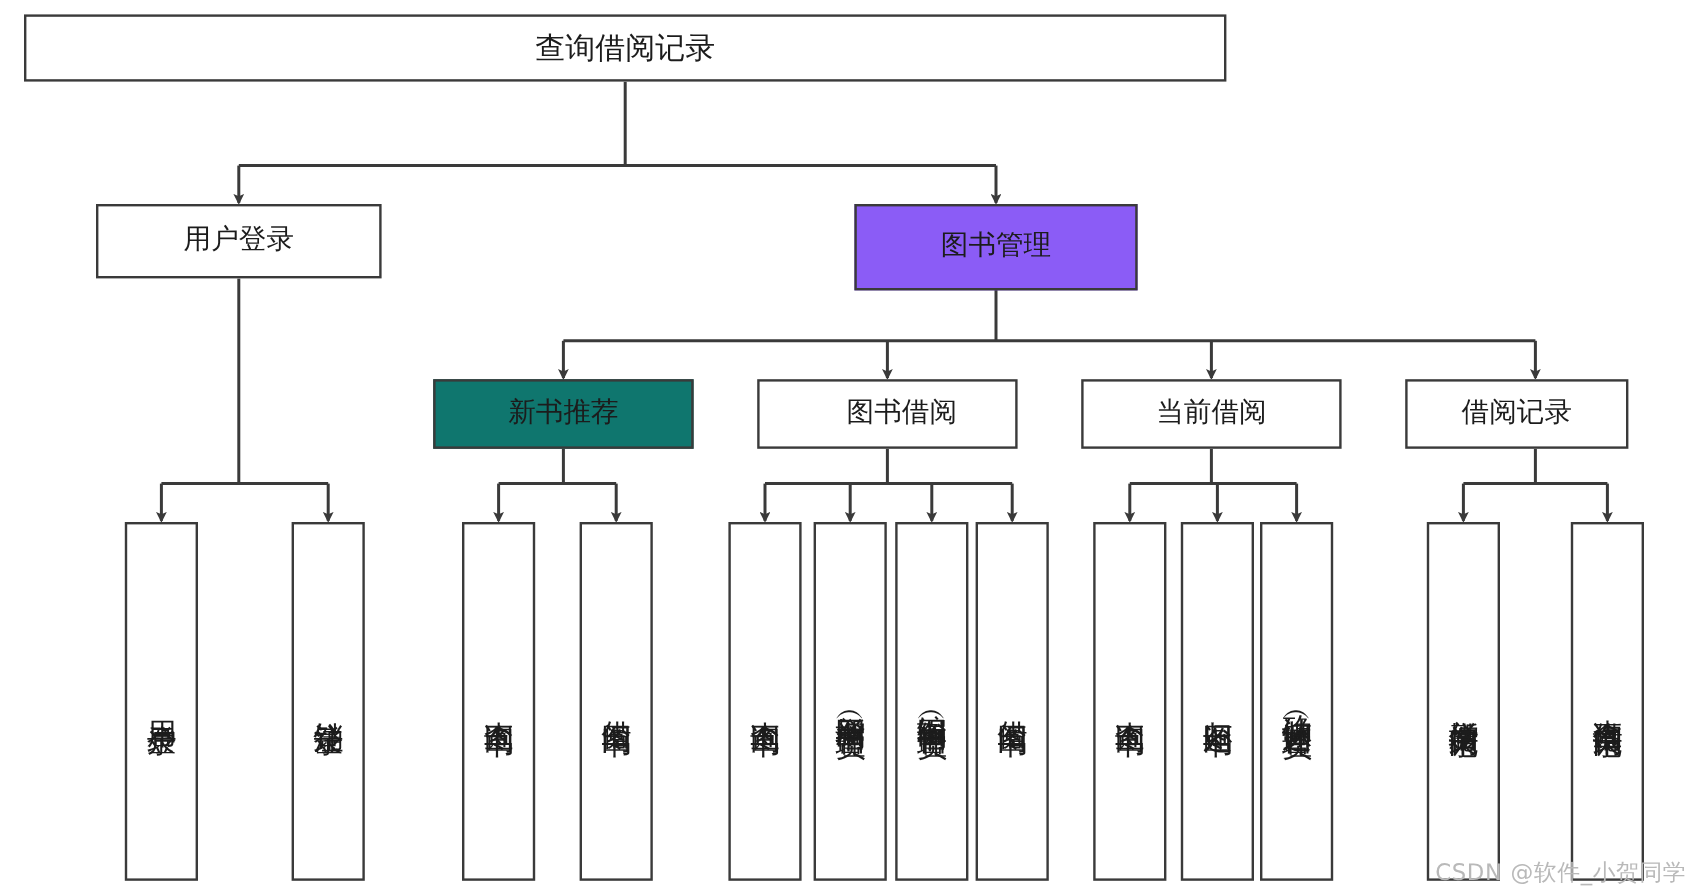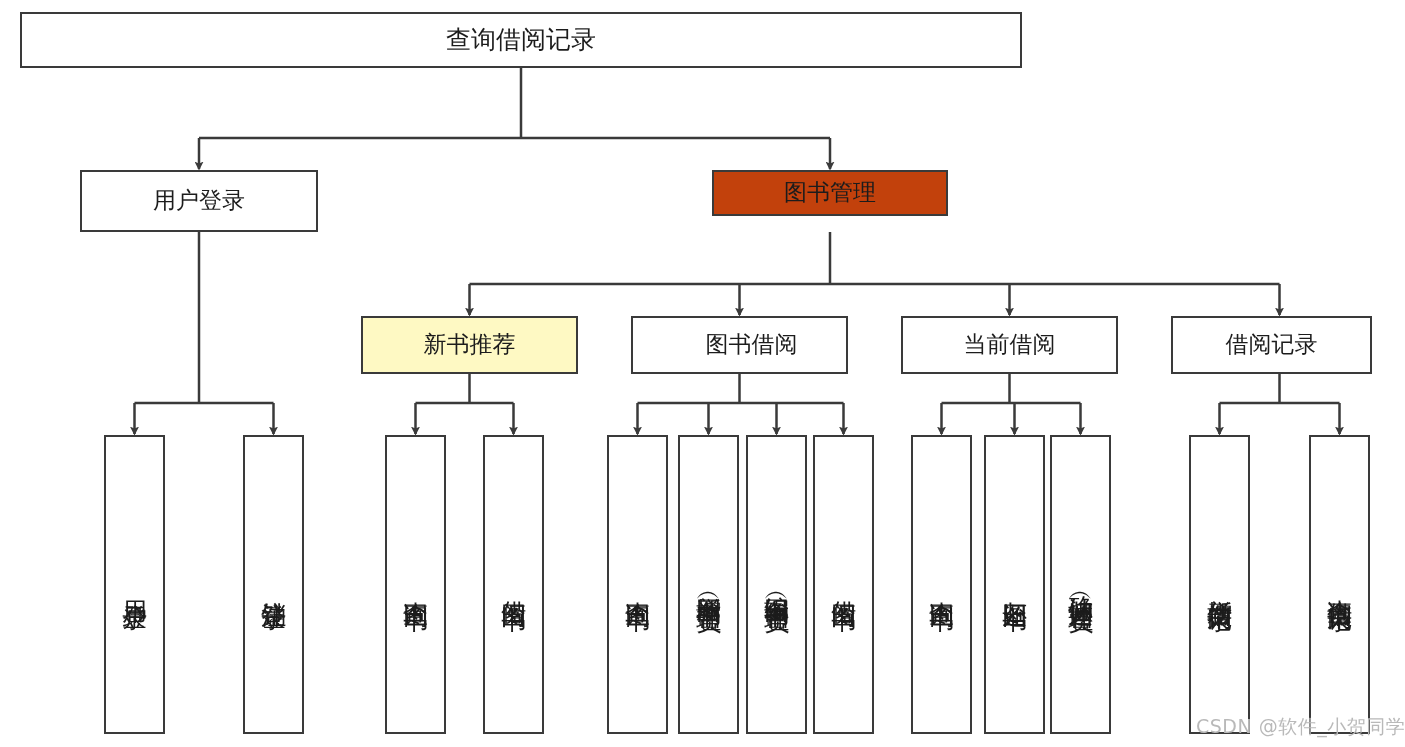--- a/index.html
+++ b/index.html
@@ -109,33 +109,33 @@
         <path d="M1339.5 403 L1339.5 434" stroke="#3a3a3a" stroke-width="2.5" fill="none" marker-end="url(#arrowhead)"></path>
       </g>
   </svg>
   <div id="nodes-layer">
       <div class="node h root" style="left: 20px; top: 12px; width: 1002px; height: 56px; border-color: rgb(58, 58, 58); background: rgb(255, 255, 255); color: rgb(28, 28, 28);">
         <span class="node-label">查询借阅记录</span>
       </div>
       <div class="node h" style="left: 80px; top: 170px; width: 238px; height: 62px; border-color: rgb(58, 58, 58); background: rgb(255, 255, 255); color: rgb(28, 28, 28);">
         <span class="node-label">用户登录</span>
       </div>
-      <div class="node h" style="left: 712px; top: 170px; width: 236px; height: 46px; border-color: rgb(58, 58, 58); background: #c2410c; color: rgb(28, 28, 28);">
+      <div class="node h" style="left: 712px; top: 170px; width: 236px; height: 72px; border-color: rgb(58, 58, 58); background: #8b5cf6; color: rgb(28, 28, 28);">
         <span class="node-label">图书管理</span>
       </div>
-      <div class="node h" style="left: 361px; top: 316px; width: 217px; height: 58px; border-color: rgb(58, 58, 58); background: #fef9c3; color: rgb(28, 28, 28);">
+      <div class="node h" style="left: 361px; top: 316px; width: 217px; height: 58px; border-color: rgb(58, 58, 58); background: #0f766e; color: rgb(28, 28, 28);">
         <span class="node-label">新书推荐</span>
       </div>
       <div class="node h" style="left: 631px; top: 316px; width: 217px; height: 58px; border-color: rgb(58, 58, 58); background: rgb(255, 255, 255); color: rgb(28, 28, 28); padding-left: 24px;">
         <span class="node-label">图书借阅</span>
       </div>
       <div class="node h" style="left: 901px; top: 316px; width: 217px; height: 58px; border-color: rgb(58, 58, 58); background: rgb(255, 255, 255); color: rgb(28, 28, 28); justify-content: center;">
         <span class="node-label">当前借阅</span>
       </div>
-      <div class="node h" style="left: 1171px; top: 316px; width: 201px; height: 58px; border-color: rgb(58, 58, 58); background: rgb(255, 255, 255); color: rgb(28, 28, 28); text-align: right;">
+      <div class="node h" style="left: 1171px; top: 316px; width: 186px; height: 58px; border-color: rgb(58, 58, 58); background: rgb(255, 255, 255); color: rgb(28, 28, 28); text-align: right;">
         <span class="node-label">借阅记录</span>
       </div>
       <div class="node v" style="left: 104px; top: 435px; width: 61px; height: 299px; border-color: rgb(58, 58, 58); background: rgb(255, 255, 255); color: rgb(28, 28, 28);">
         <span class="node-label">用户登录</span>
       </div>
       <div class="node v" style="left: 243px; top: 435px; width: 61px; height: 299px; border-color: rgb(58, 58, 58); background: rgb(255, 255, 255); color: rgb(28, 28, 28);">
         <span class="node-label">注销登录</span>
       </div>
       <div class="node v" style="left: 385px; top: 435px; width: 61px; height: 299px; border-color: rgb(58, 58, 58); background: rgb(255, 255, 255); color: rgb(28, 28, 28);">
         <span class="node-label">查询图书</span>

